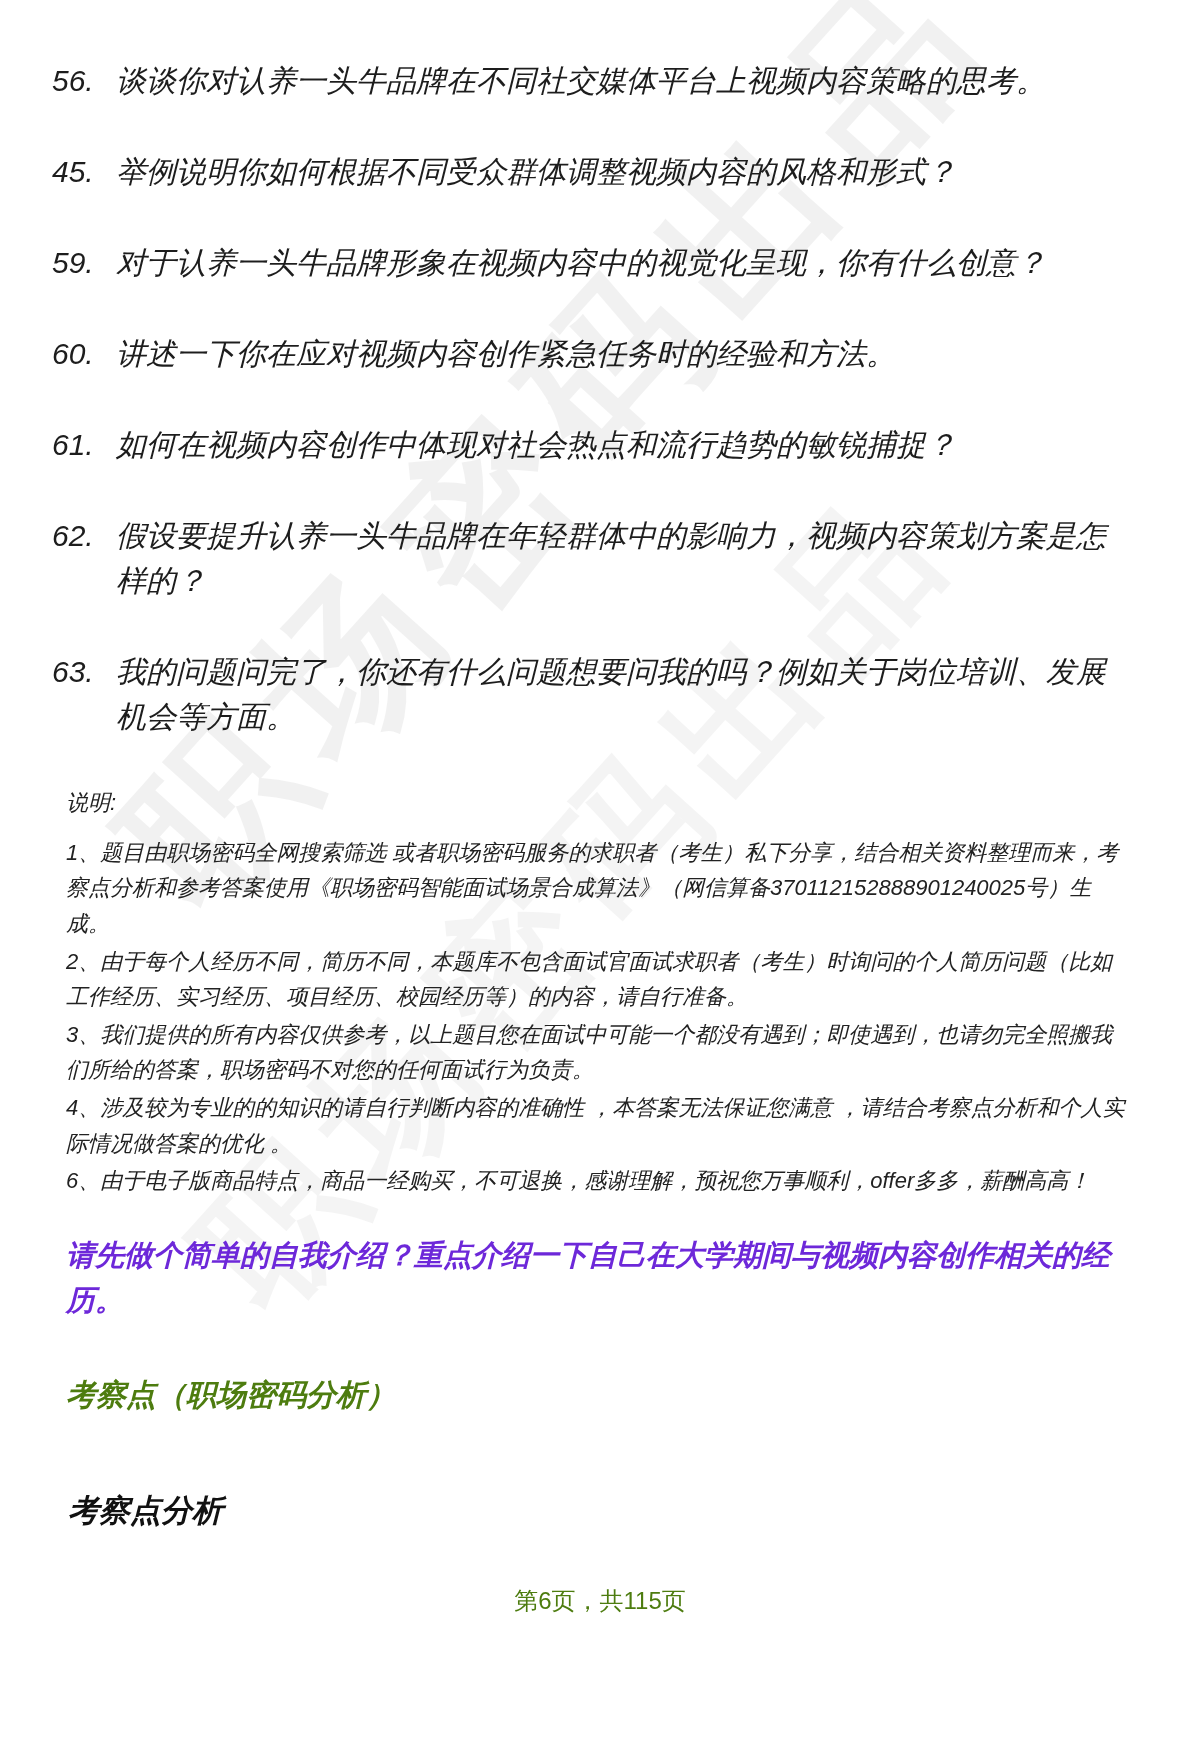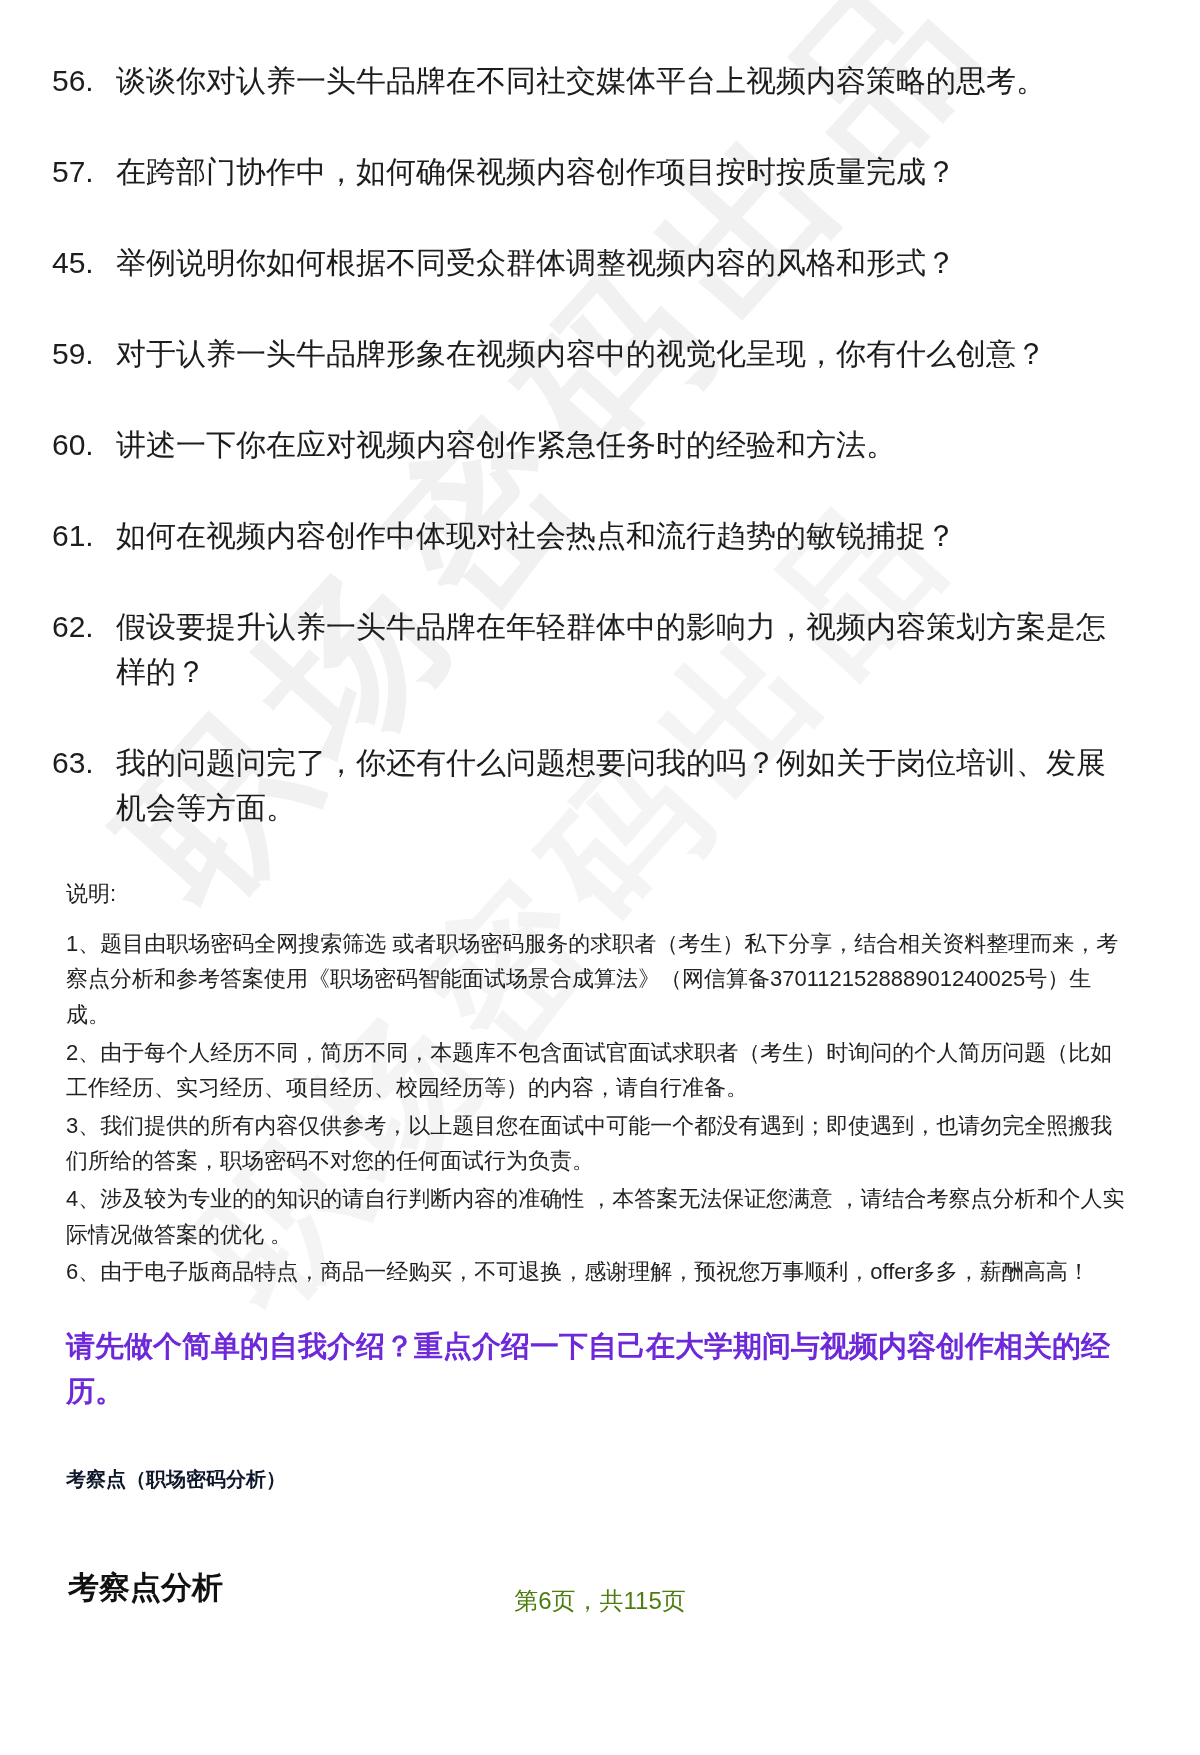--- a/index.html
+++ b/index.html
@@ -37,20 +37,21 @@
     font-size: 150px;
     letter-spacing: 22px;
     transform: rotate(-48deg);
     transform-origin: left center;
     color: rgba(0,0,0,0.045);
   }
   .content {
     position: relative;
     z-index: 1;
     padding: 58px 72px 0 52px;
+    font-style: italic;
   }
   .question {
     display: flex;
     align-items: flex-start;
     font-size: 30px;
     line-height: 1.5;
     margin-bottom: 46px;
     color: #1d1d1d;
   }
   .qnum {
@@ -68,23 +69,23 @@
   .note-item { margin: 0 0 2px 0; }
   .red-block {
     margin: 34px 0 0 14px;
     font-size: 29px;
     line-height: 1.55;
     font-weight: 700;
     color: #6d28d9;
   }
   .red-subhead {
     margin: 52px 0 0 14px;
-    font-size: 20px;
+    font-size: 30px;
     font-weight: 700;
-    color: #0f172a;
+    color: #4d7c0f;
   }
   .section-heading {
     margin: 74px 0 0 16px;
     font-size: 31px;
     font-weight: 700;
     color: #111111;
   }
   .footer {
     position: absolute;
     z-index: 1;
@@ -104,24 +105,20 @@
   <div class="watermark wm-main">职场密码出品</div>
   <div class="watermark wm-secondary">职场密码出品</div>
 
   <div class="content">
 
     <div class="question">
       <div class="qnum">56.</div>
       <div class="qtext">谈谈你对认养一头牛品牌在不同社交媒体平台上视频内容策略的思考。</div>
     </div>
 
-    <div class="question">
-      <div class="qnum">57.</div>
-      <div class="qtext">在跨部门协作中，如何确保视频内容创作项目按时按质量完成？</div>
-    </div>
 
     <div class="question">
       <div class="qnum">45.</div>
       <div class="qtext">举例说明你如何根据不同受众群体调整视频内容的风格和形式？</div>
     </div>
 
     <div class="question">
       <div class="qnum">59.</div>
       <div class="qtext">对于认养一头牛品牌形象在视频内容中的视觉化呈现，你有什么创意？</div>
     </div>

